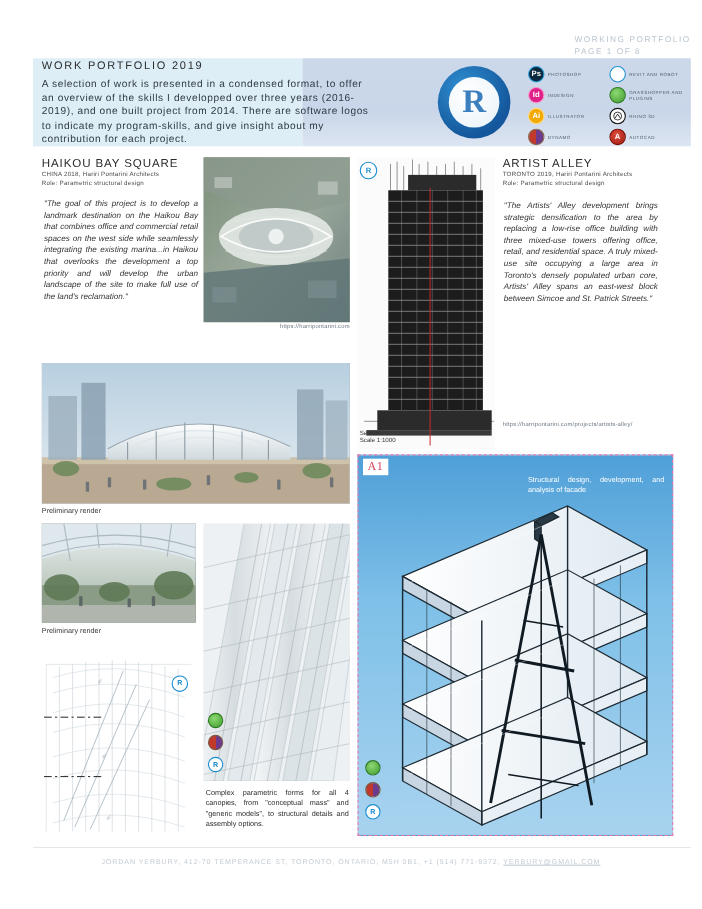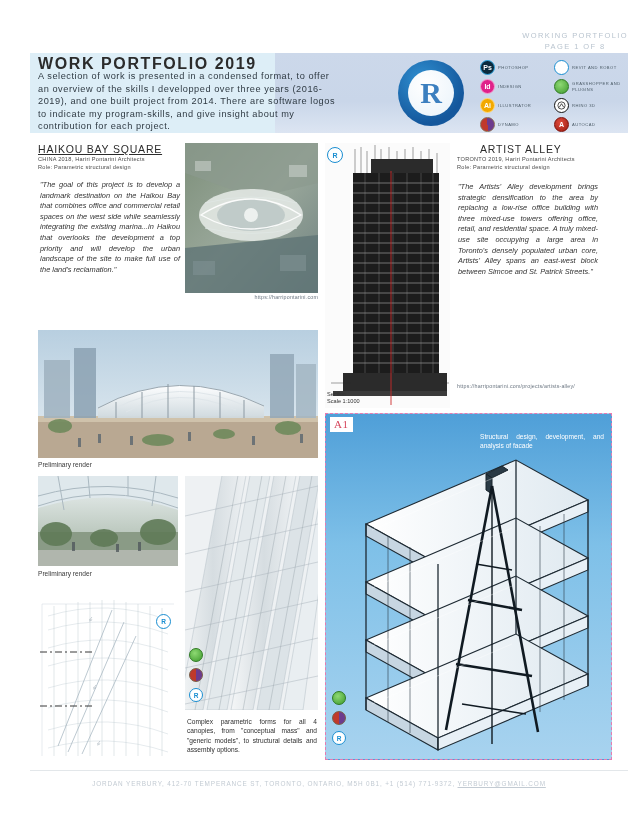--- a/index.html
+++ b/index.html
@@ -1,30 +1,30 @@
 <!DOCTYPE html>
 <html><head>
 <meta charset="utf-8">
 <style>
   html,body{margin:0;padding:0;background:#ffffff;}
   body{width:638px;height:826px;position:relative;overflow:hidden;
        font-family:"Liberation Sans",sans-serif;color:#333;}
 
   
-  #header-meta{position:absolute;top:30px;right:10px;text-align:center;
+  #header-meta{position:absolute;top:30px;right:10px;text-align:left;
     font-size:7.5px;letter-spacing:1.4px;color:#b9c4cf;line-height:11px;}
 
   #header-band{position:absolute;left:30px;top:53px;width:598px;height:80px;}
   #header-left{position:absolute;left:0;top:0;width:245px;height:80px;
     background:#ddeef7;}
   #header-right{position:absolute;left:245px;top:0;width:353px;height:80px;
     background:linear-gradient(180deg,#ccd8ea 0%,#c9d6e9 60%,#dce5f2 100%);}
 
-  #portfolio-title{position:absolute;left:38px;top:55px;font-size:16px;
-    font-weight:bold;letter-spacing:1.6px;color:#2b2b2b;}
+  #portfolio-title{position:absolute;left:38px;top:55px;font-size:10px;
+    font-weight:normal;letter-spacing:1.6px;color:#2b2b2b;}
   #portfolio-desc{position:absolute;left:38px;top:70px;width:300px;
     font-size:9.2px;line-height:12.6px;letter-spacing:.55px;color:#2f3a43;}
 
   
   #brand-logo{position:absolute;left:398px;top:60px;width:66px;height:66px;
     border-radius:50%;background:radial-gradient(circle at 35% 30%,#2f8fd0,#14579c 70%);
     display:flex;align-items:center;justify-content:center;}
   #brand-logo .inner{width:46px;height:46px;border-radius:50%;
     background:radial-gradient(circle at 38% 32%,#ffffff,#e8f2fa);
     display:flex;align-items:center;justify-content:center;}
@@ -53,21 +53,21 @@
 
   
   .proj-title{font-size:10.5px;letter-spacing:.8px;color:#2b2b2b;}
   .proj-sub{font-size:5.6px;letter-spacing:.25px;color:#4a4a4a;line-height:8px;}
   .quote{font-size:7.4px;line-height:10.6px;font-style:italic;color:#333;
     text-align:justify;}
   .url{font-size:5.3px;color:#6a7580;letter-spacing:.2px;}
   .caption{font-size:6.6px;color:#3a3a3a;}
 
   
-  #haikou-title{position:absolute;left:38px;top:143px;text-decoration:underline;}
+  #haikou-title{position:absolute;left:38px;top:143px;}
   #haikou-sub1{position:absolute;left:38px;top:155px;}
   #haikou-sub2{position:absolute;left:38px;top:163px;}
   #haikou-quote{position:absolute;left:40px;top:180px;width:140px;}
 
   #aerial-img{position:absolute;left:185px;top:143px;width:133px;height:150px;
     overflow:hidden;background:#8a9a86;}
   #aerial-url{position:absolute;left:185px;top:294px;width:133px;text-align:right;}
 
   #render1{position:absolute;left:38px;top:330px;width:280px;height:128px;
     overflow:hidden;background:#9fb0bd;}
@@ -81,21 +81,21 @@
     overflow:hidden;background:#fff;}
 
   #canopy-img{position:absolute;left:185px;top:476px;width:133px;height:234px;
     overflow:hidden;background:#e9ecef;}
   #canopy-caption{position:absolute;left:187px;top:717px;width:130px;
     font-size:6.6px;line-height:9.4px;text-align:justify;color:#2f2f2f;}
 
   
   #section-panel{position:absolute;left:325px;top:143px;width:125px;height:265px;
     background:#fafafa;overflow:hidden;}
-  #aa-title{position:absolute;left:480px;top:143px;}
+  #aa-title{position:absolute;left:457px;top:143px;}
   #aa-sub1{position:absolute;left:457px;top:155px;}
   #aa-sub2{position:absolute;left:457px;top:163px;}
   #aa-quote{position:absolute;left:458px;top:182px;width:140px;}
   #aa-url{position:absolute;left:457px;top:383px;width:145px;}
 
   #section-label{position:absolute;left:327px;top:391px;font-size:5.6px;
     line-height:7.4px;color:#333;}
 
   #a1-panel{position:absolute;left:325px;top:413px;width:285px;height:345px;
     background:linear-gradient(180deg,#4f9fd8 0%,#7ec0e8 38%,#a8d3ef 100%);

